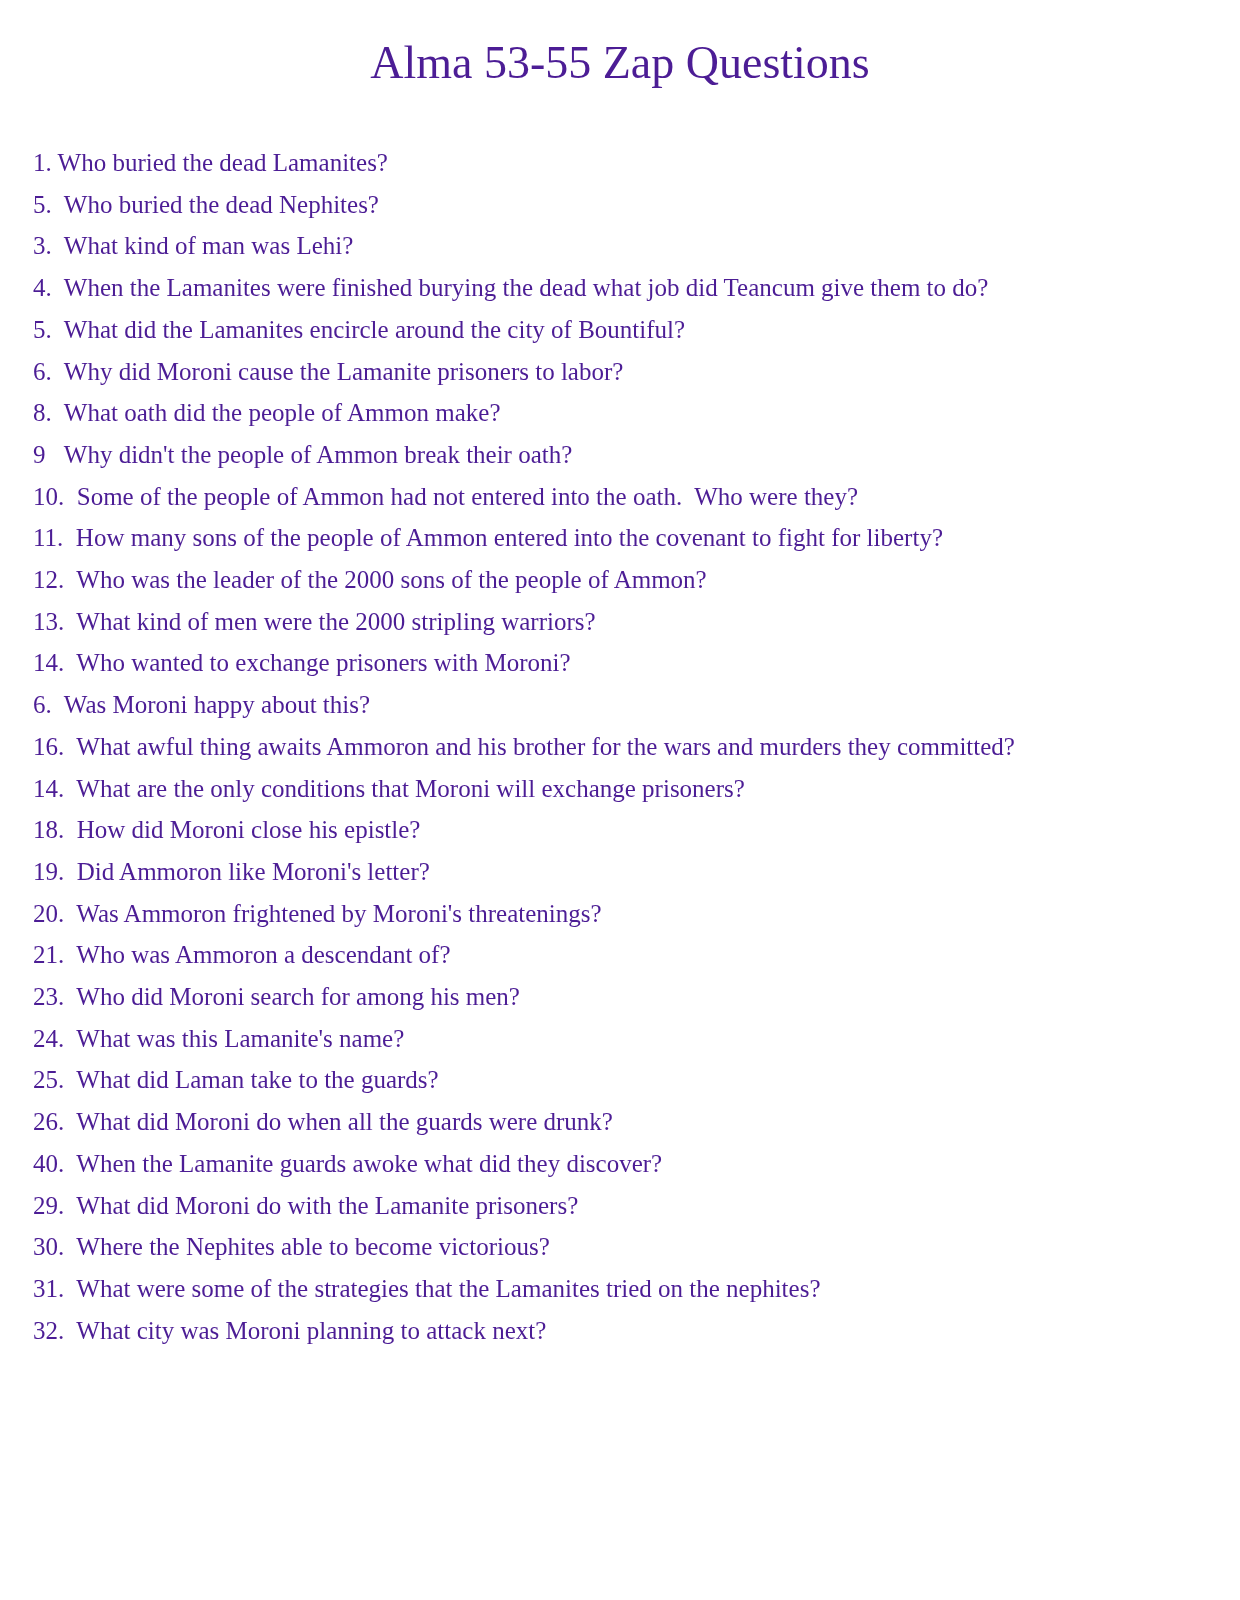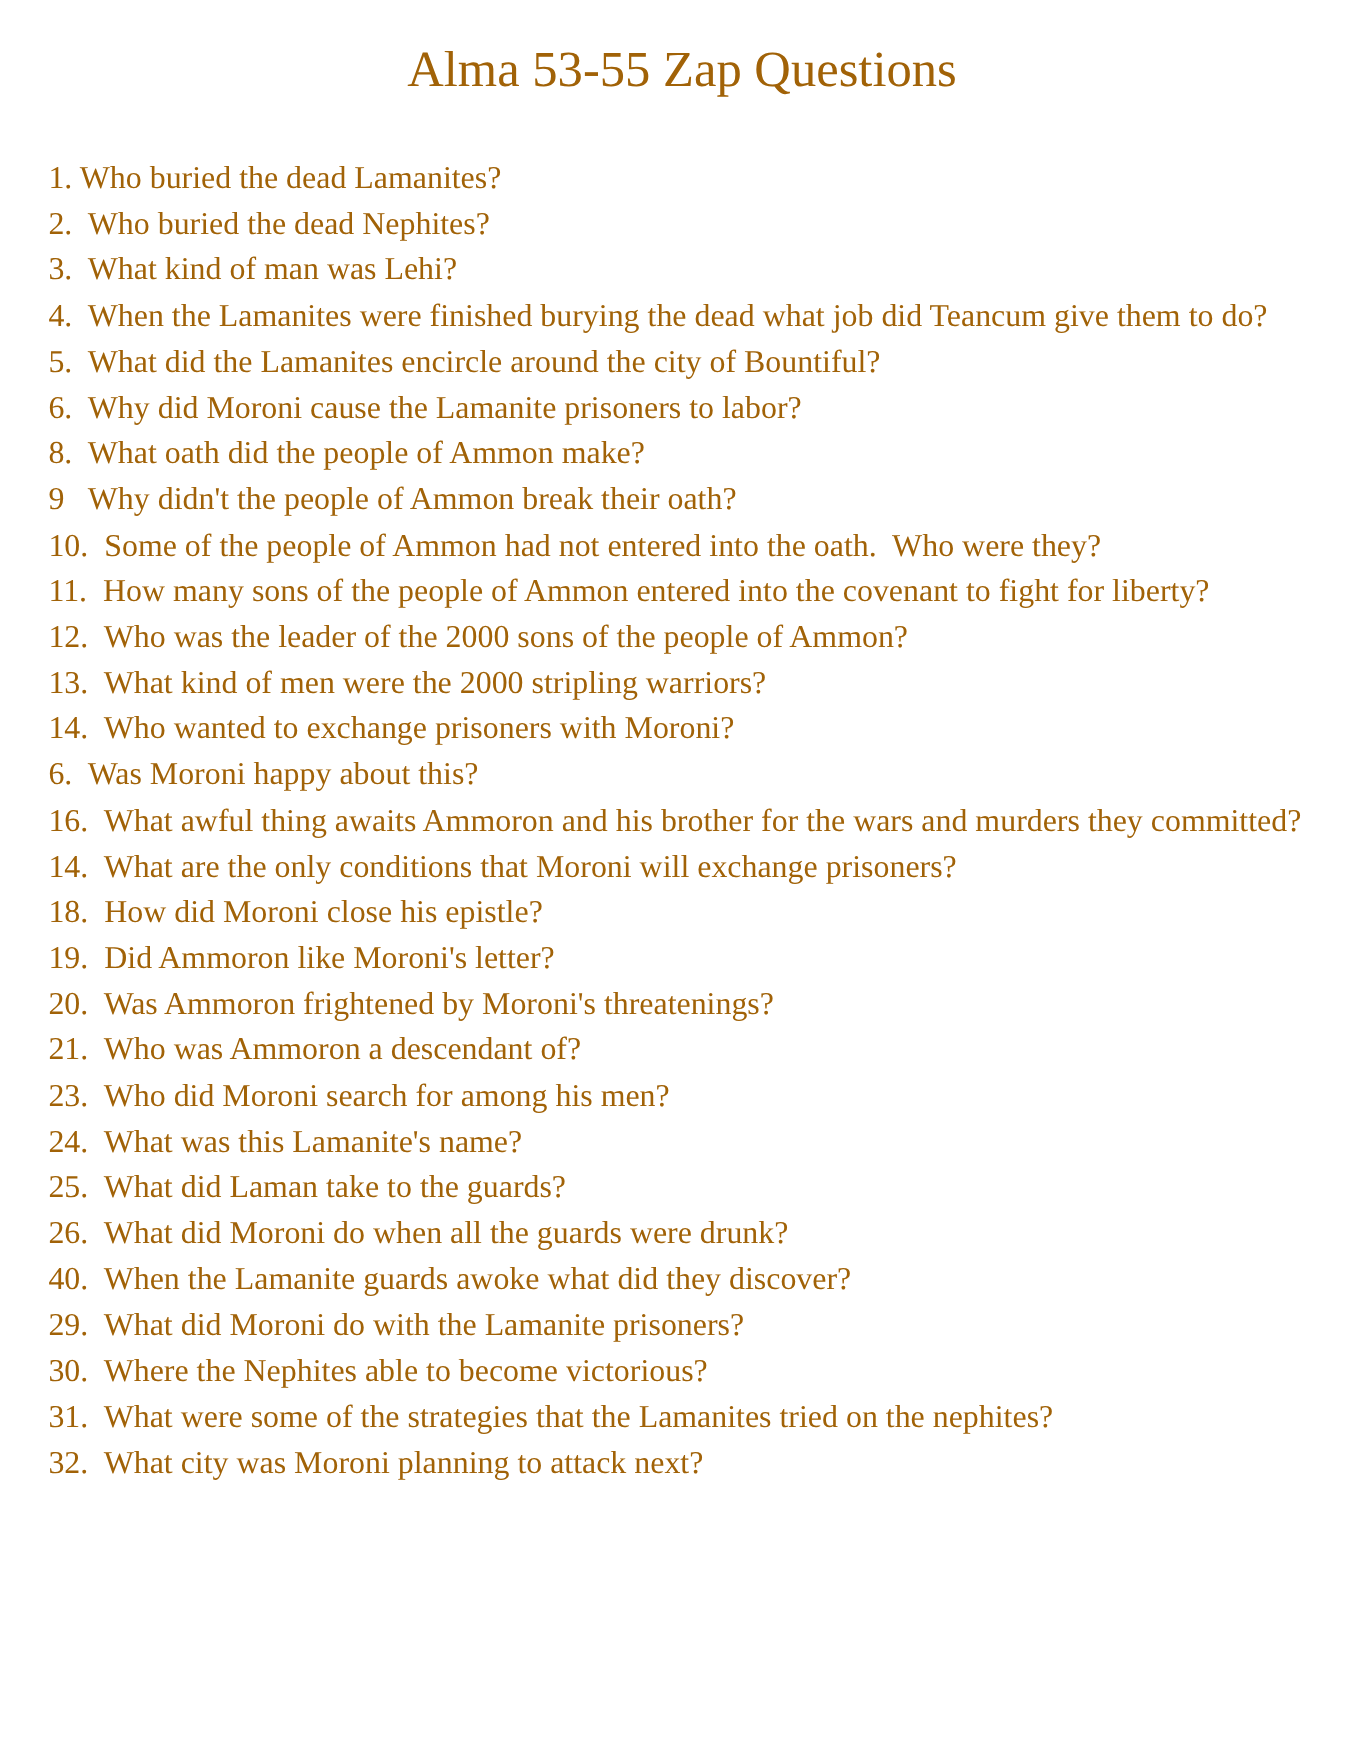--- a/index.html
+++ b/index.html
@@ -7,53 +7,53 @@
     padding: 0;
     background: #ffffff;
   }
   body {
     width: 1240px;
     height: 1600px;
     overflow: hidden;
   }
   .page {
     font-family: "Liberation Serif", "DejaVu Serif", serif;
-    color: #a16207;
+    color: #4c1d95;
     width: 1240px;
     height: 1600px;
     box-sizing: border-box;
   }
   .title {
     font-size: 46px;
     font-weight: normal;
     text-align: center;
     margin: 0;
     padding-top: 36px;
     line-height: 53px;
     letter-spacing: 0px;
   }
   .questions {
     margin-top: 53px;
-    padding-left: 44px;
+    padding-left: 33px;
     padding-right: 30px;
-    font-size: 29px;
+    font-size: 25px;
   }
   .question-line {
     line-height: 41.7px;
     white-space: pre-wrap;
   }
 </style>
 </head>
 <body>
 
 <div class="page">
   <h1 class="title">Alma 53-55 Zap Questions</h1>
   <div class="questions">
       <div class="question-line">1. Who buried the dead Lamanites?</div>
-      <div class="question-line">2.  Who buried the dead Nephites?</div>
+      <div class="question-line">5.  Who buried the dead Nephites?</div>
       <div class="question-line">3.  What kind of man was Lehi?</div>
       <div class="question-line">4.  When the Lamanites were finished burying the dead what job did Teancum give them to do?</div>
       <div class="question-line">5.  What did the Lamanites encircle around the city of Bountiful?</div>
       <div class="question-line">6.  Why did Moroni cause the Lamanite prisoners to labor?</div>
       <div class="question-line">8.  What oath did the people of Ammon make?</div>
       <div class="question-line">9   Why didn't the people of Ammon break their oath?</div>
       <div class="question-line">10.  Some of the people of Ammon had not entered into the oath.  Who were they?</div>
       <div class="question-line">11.  How many sons of the people of Ammon entered into the covenant to fight for liberty?</div>
       <div class="question-line">12.  Who was the leader of the 2000 sons of the people of Ammon?</div>
       <div class="question-line">13.  What kind of men were the 2000 stripling warriors?</div>

